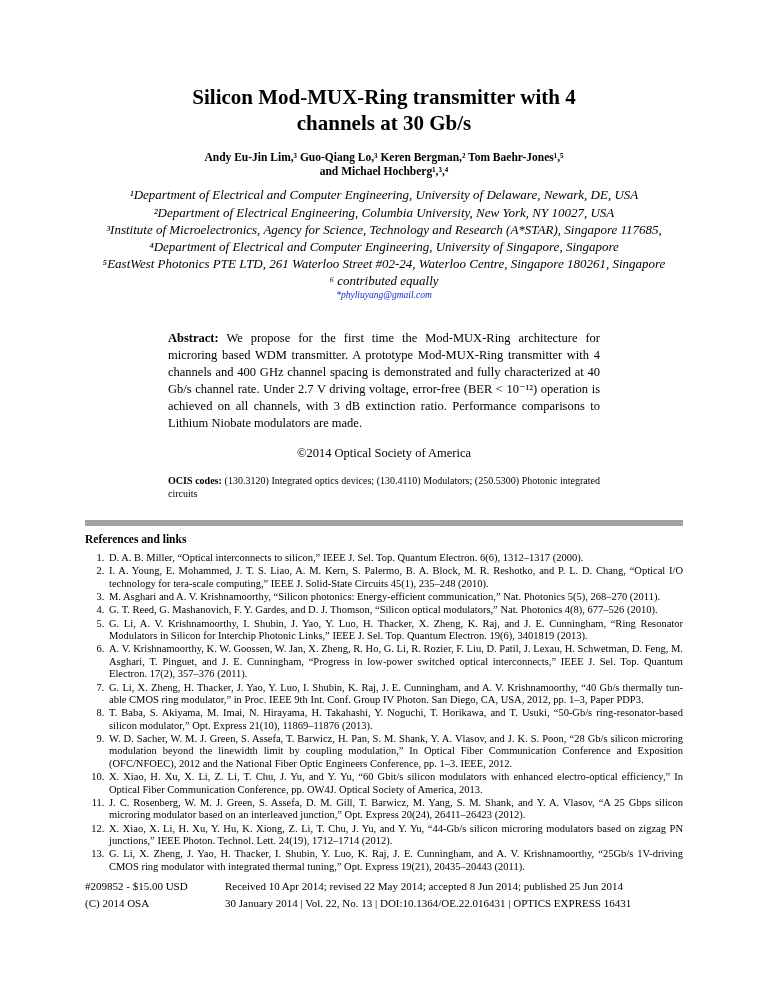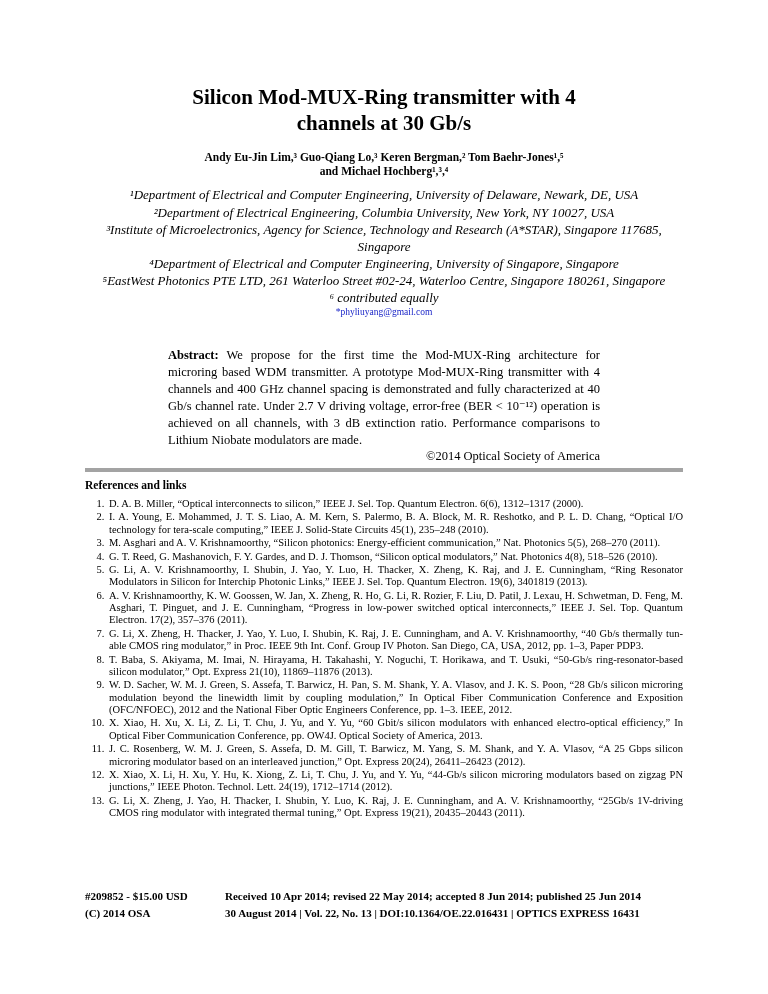--- a/index.html
+++ b/index.html
@@ -30,47 +30,47 @@
     font-weight: bold;
     line-height: 1.3;
   }
   .affiliations {
     margin-top: 7px;
     text-align: center;
     font-style: italic;
     font-size: 13px;
     line-height: 1.32;
   }
-  .email-line { text-align: center; font-size: 9.5px; line-height: 1.32; }
+  .email-line { text-align: center; font-size: 9.5px; font-style: italic; line-height: 1.32; }
   .email-line a { color: #1a25c8; text-decoration: none; }
   .abstract-block {
     width: 432px;
     margin: 28px auto 0 auto;
     font-size: 12.5px;
     line-height: 1.36;
     text-align: justify;
   }
   .abstract-block .abstract-label { font-weight: bold; }
   .copyright-line {
     width: 432px;
-    margin: 0 auto 0 auto;
+    margin: 14px auto 0 auto;
     font-size: 12.5px;
-    text-align: right;
+    text-align: center;
   }
   .ocis-block {
     width: 432px;
     margin: 13px auto 0 auto;
     font-size: 10px;
     line-height: 1.3;
     text-align: justify;
   }
   .ocis-block .ocis-label { font-weight: bold; }
   .references-section {
-    margin-top: 4px;
-    border-top: 4px solid #a3a3a3;
+    margin-top: 20px;
+    border-top: 6px solid #a3a3a3;
     padding-top: 7px;
   }
   .references-heading {
     font-size: 11.5px;
     font-weight: bold;
   }
   .references-list {
     margin-top: 7px;
     padding-left: 22px;
     font-size: 10.5px;
@@ -78,24 +78,23 @@
   }
   .references-list li {
     text-align: justify;
     padding-left: 2px;
     margin-bottom: 1px;
   }
   .page-footer {
     position: absolute;
     left: 85px;
     right: 85px;
-    bottom: 20px;
+    bottom: 30px;
     font-size: 11px;
     line-height: 1.5;
-    font-weight: bold;
   }
   .footer-row { display: flex; }
   .footer-left { width: 140px; flex: 0 0 140px; }
   .footer-right { flex: 1; }
 </style>
 </head>
 <body>
 
 <div class="page">
   <div class="content">
@@ -107,45 +106,48 @@
 
     <div class="authors">
       <div>Andy Eu-Jin Lim,³ Guo-Qiang Lo,³ Keren Bergman,² Tom Baehr-Jones¹,⁵</div>
       <div>and Michael Hochberg¹,³,⁴</div>
     </div>
 
     <div class="affiliations">
       <div>¹Department of Electrical and Computer Engineering, University of Delaware, Newark, DE, USA</div>
       <div>²Department of Electrical Engineering, Columbia University, New York, NY 10027, USA</div>
       <div>³Institute of Microelectronics, Agency for Science, Technology and Research (A*STAR), Singapore 117685,</div>
-      <div>Singapore</div>
       <div>⁴Department of Electrical and Computer Engineering, University of Singapore, Singapore</div>
       <div>⁵EastWest Photonics PTE LTD, 261 Waterloo Street #02-24, Waterloo Centre, Singapore 180261, Singapore</div>
       <div>⁶ contributed equally</div>
     </div>
 
     <div class="email-line">
       <a href="#">*phyliuyang@gmail.com</a>
     </div>
 
     <div class="abstract-block">
       <span class="abstract-label">Abstract:</span>
       <span>We propose for the first time the Mod-MUX-Ring architecture for microring based WDM transmitter. A prototype Mod-MUX-Ring transmitter with 4 channels and 400 GHz channel spacing is demonstrated and fully characterized at 40 Gb/s channel rate. Under 2.7 V driving voltage, error-free (BER &lt; 10⁻¹²) operation is achieved on all channels, with 3 dB extinction ratio. Performance comparisons to Lithium Niobate modulators are made.</span>
     </div>
 
     <div class="copyright-line">©2014 Optical Society of America</div>
 
+    <div class="ocis-block">
+      <span class="ocis-label">OCIS codes:</span>
+      <span>(130.3120) Integrated optics devices; (130.4110) Modulators; (250.5300) Photonic integrated circuits</span>
+    </div>
 
     <div class="references-section">
       <h2 class="references-heading">References and links</h2>
       <ol class="references-list">
         <li>D. A. B. Miller, “Optical interconnects to silicon,” IEEE J. Sel. Top. Quantum Electron. 6(6), 1312–1317 (2000).</li>
         <li>I. A. Young, E. Mohammed, J. T. S. Liao, A. M. Kern, S. Palermo, B. A. Block, M. R. Reshotko, and P. L. D. Chang, “Optical I/O technology for tera-scale computing,” IEEE J. Solid-State Circuits 45(1), 235–248 (2010).</li>
         <li>M. Asghari and A. V. Krishnamoorthy, “Silicon photonics: Energy-efficient communication,” Nat. Photonics 5(5), 268–270 (2011).</li>
-        <li>G. T. Reed, G. Mashanovich, F. Y. Gardes, and D. J. Thomson, “Silicon optical modulators,” Nat. Photonics 4(8), 518–526 (2010).</li>
+        <li>G. T. Reed, G. Mashanovich, F. Y. Gardes, and D. J. Thomson, “Silicon optical modulators,” Nat. Photonics 4(8), 677–526 (2010).</li>
         <li>G. Li, A. V. Krishnamoorthy, I. Shubin, J. Yao, Y. Luo, H. Thacker, X. Zheng, K. Raj, and J. E. Cunningham, “Ring Resonator Modulators in Silicon for Interchip Photonic Links,” IEEE J. Sel. Top. Quantum Electron. 19(6), 3401819 (2013).</li>
         <li>A. V. Krishnamoorthy, K. W. Goossen, W. Jan, X. Zheng, R. Ho, G. Li, R. Rozier, F. Liu, D. Patil, J. Lexau, H. Schwetman, D. Feng, M. Asghari, T. Pinguet, and J. E. Cunningham, “Progress in low-power switched optical interconnects,” IEEE J. Sel. Top. Quantum Electron. 17(2), 357–376 (2011).</li>
         <li>G. Li, X. Zheng, H. Thacker, J. Yao, Y. Luo, I. Shubin, K. Raj, J. E. Cunningham, and A. V. Krishnamoorthy, “40 Gb/s thermally tun- able CMOS ring modulator,” in Proc. IEEE 9th Int. Conf. Group IV Photon. San Diego, CA, USA, 2012, pp. 1–3, Paper PDP3.</li>
         <li>T. Baba, S. Akiyama, M. Imai, N. Hirayama, H. Takahashi, Y. Noguchi, T. Horikawa, and T. Usuki, “50-Gb/s ring-resonator-based silicon modulator,” Opt. Express 21(10), 11869–11876 (2013).</li>
         <li>W. D. Sacher, W. M. J. Green, S. Assefa, T. Barwicz, H. Pan, S. M. Shank, Y. A. Vlasov, and J. K. S. Poon, “28 Gb/s silicon microring modulation beyond the linewidth limit by coupling modulation,” In Optical Fiber Communication Conference and Exposition (OFC/NFOEC), 2012 and the National Fiber Optic Engineers Conference, pp. 1–3. IEEE, 2012.</li>
         <li>X. Xiao, H. Xu, X. Li, Z. Li, T. Chu, J. Yu, and Y. Yu, “60 Gbit/s silicon modulators with enhanced electro-optical efficiency,” In Optical Fiber Communication Conference, pp. OW4J. Optical Society of America, 2013.</li>
         <li>J. C. Rosenberg, W. M. J. Green, S. Assefa, D. M. Gill, T. Barwicz, M. Yang, S. M. Shank, and Y. A. Vlasov, “A 25 Gbps silicon microring modulator based on an interleaved junction,” Opt. Express 20(24), 26411–26423 (2012).</li>
         <li>X. Xiao, X. Li, H. Xu, Y. Hu, K. Xiong, Z. Li, T. Chu, J. Yu, and Y. Yu, “44-Gb/s silicon microring modulators based on zigzag PN junctions,” IEEE Photon. Technol. Lett. 24(19), 1712–1714 (2012).</li>
         <li>G. Li, X. Zheng, J. Yao, H. Thacker, I. Shubin, Y. Luo, K. Raj, J. E. Cunningham, and A. V. Krishnamoorthy, “25Gb/s 1V-driving CMOS ring modulator with integrated thermal tuning,” Opt. Express 19(21), 20435–20443 (2011).</li>
       </ol>
@@ -153,16 +155,16 @@
 
   </div>
 
   <div class="page-footer">
     <div class="footer-row">
       <span class="footer-left">#209852 - $15.00 USD</span>
       <span class="footer-right">Received 10 Apr 2014; revised 22 May 2014; accepted 8 Jun 2014; published 25 Jun 2014</span>
     </div>
     <div class="footer-row">
       <span class="footer-left">(C) 2014 OSA</span>
-      <span class="footer-right">30 August 2014 | Vol. 22,  No. 13 | DOI:10.1364/OE.22.016431 | OPTICS EXPRESS  16431</span>
+      <span class="footer-right">30 January 2014 | Vol. 22,  No. 13 | DOI:10.1364/OE.22.016431 | OPTICS EXPRESS  16431</span>
     </div>
   </div>
 </div>
 
 </body></html>

